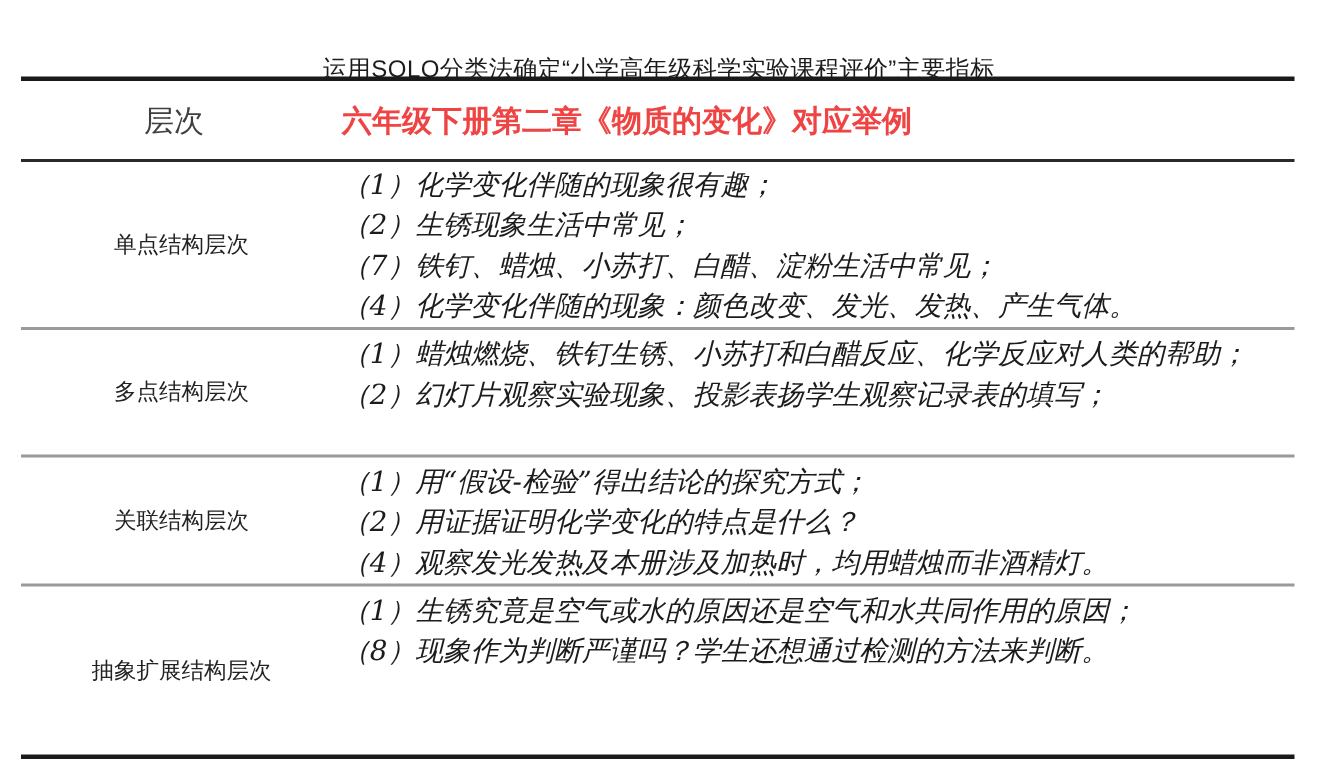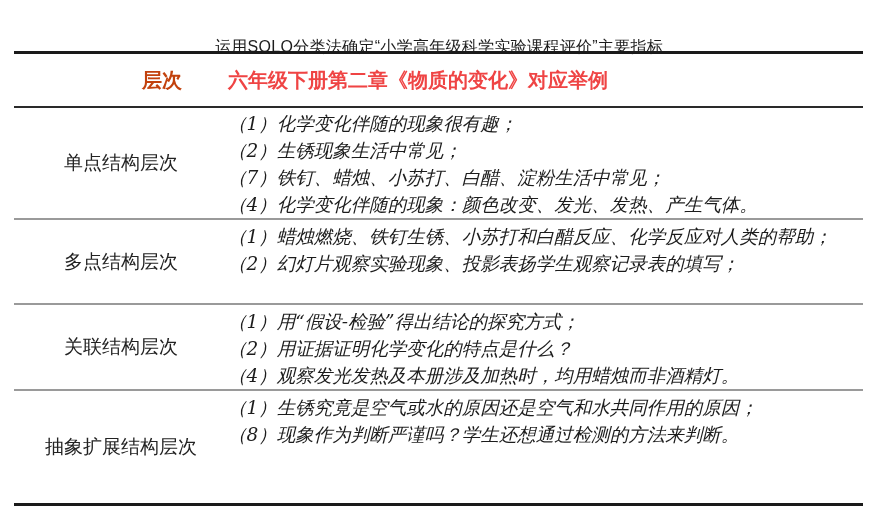--- a/index.html
+++ b/index.html
@@ -11,30 +11,30 @@
     margin-top: 25px;
   }
   .table { position: absolute; left: 14px; top: 51px; width: 849px; }
   .rule-top { height: 3px; background: #1a1a1a; }
   .rule-head { height: 2px; background: #2a2a2a; }
   .rule-row { height: 2px; background: #9a9a9a; }
   .rule-bottom { height: 3px; background: #1a1a1a; }
   .head-row { height: 52px; position: relative; }
   .head-level {
     position: absolute; left: 82px; top: 13px;
-    font-family: "DejaVu Sans", "Liberation Sans", sans-serif; font-size: 20px; line-height: 26px; font-weight: bold; color: #c2410c; margin-left: 46px;
+    font-family: "DejaVu Sans", "Liberation Sans", sans-serif; font-size: 20px; line-height: 26px; font-weight: normal; color: #404040;
   }
   .head-example {
     position: absolute; left: 214px; top: 13px;
     font-family: "DejaVu Sans", "Liberation Sans", sans-serif; font-size: 20px; line-height: 26px; font-weight: bold; color: #ef4444;
   }
   .row { position: relative; display: flex; align-items: stretch; }
   .level-cell {
     width: 214px; display: flex; align-items: center; justify-content: center;
-    font-family: "DejaVu Sans", "Liberation Sans", sans-serif; font-size: 19px; color: #222;
+    font-family: "DejaVu Sans", "Liberation Sans", sans-serif; font-size: 15px; color: #222;
   }
   .items-cell {
     width: 622px; padding: 3px 0 4px 0;
     font-family: "DejaVu Serif", "Liberation Serif", serif; font-size: 18.5px; line-height: 27px; color: #1c1c1c;
   }
   .item { display: block; white-space: normal; word-break: break-all; font-style: italic; }
   .r1 { height: 110px; } .r1 .items-cell { padding-top: 2px; }
   .r2 { height: 83px; }
   .r3 { height: 84px; }
   .r4 { height: 112px; }

